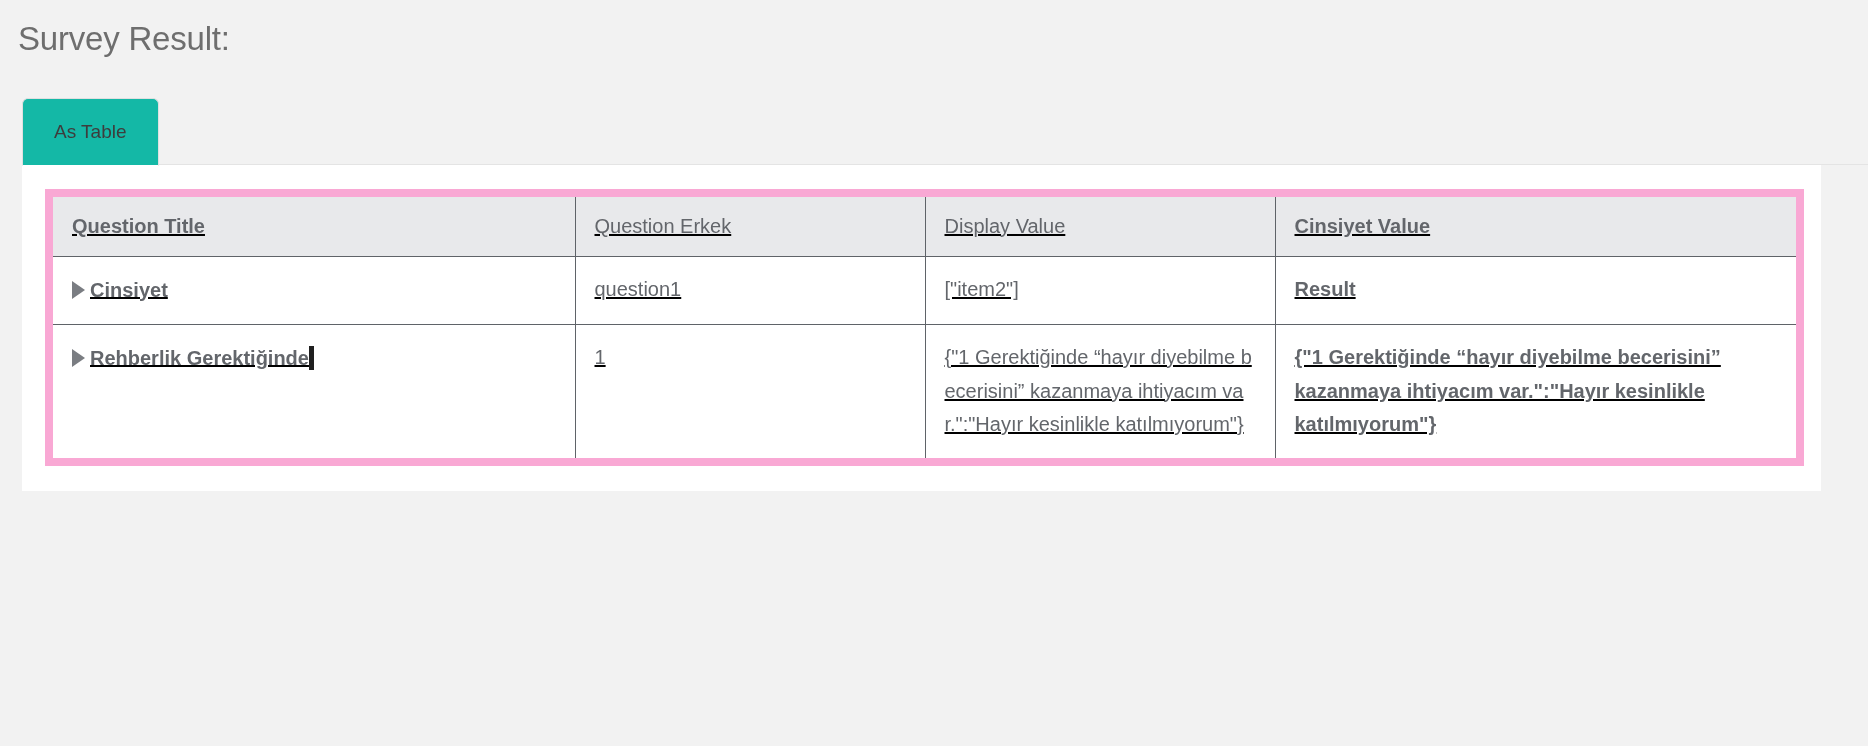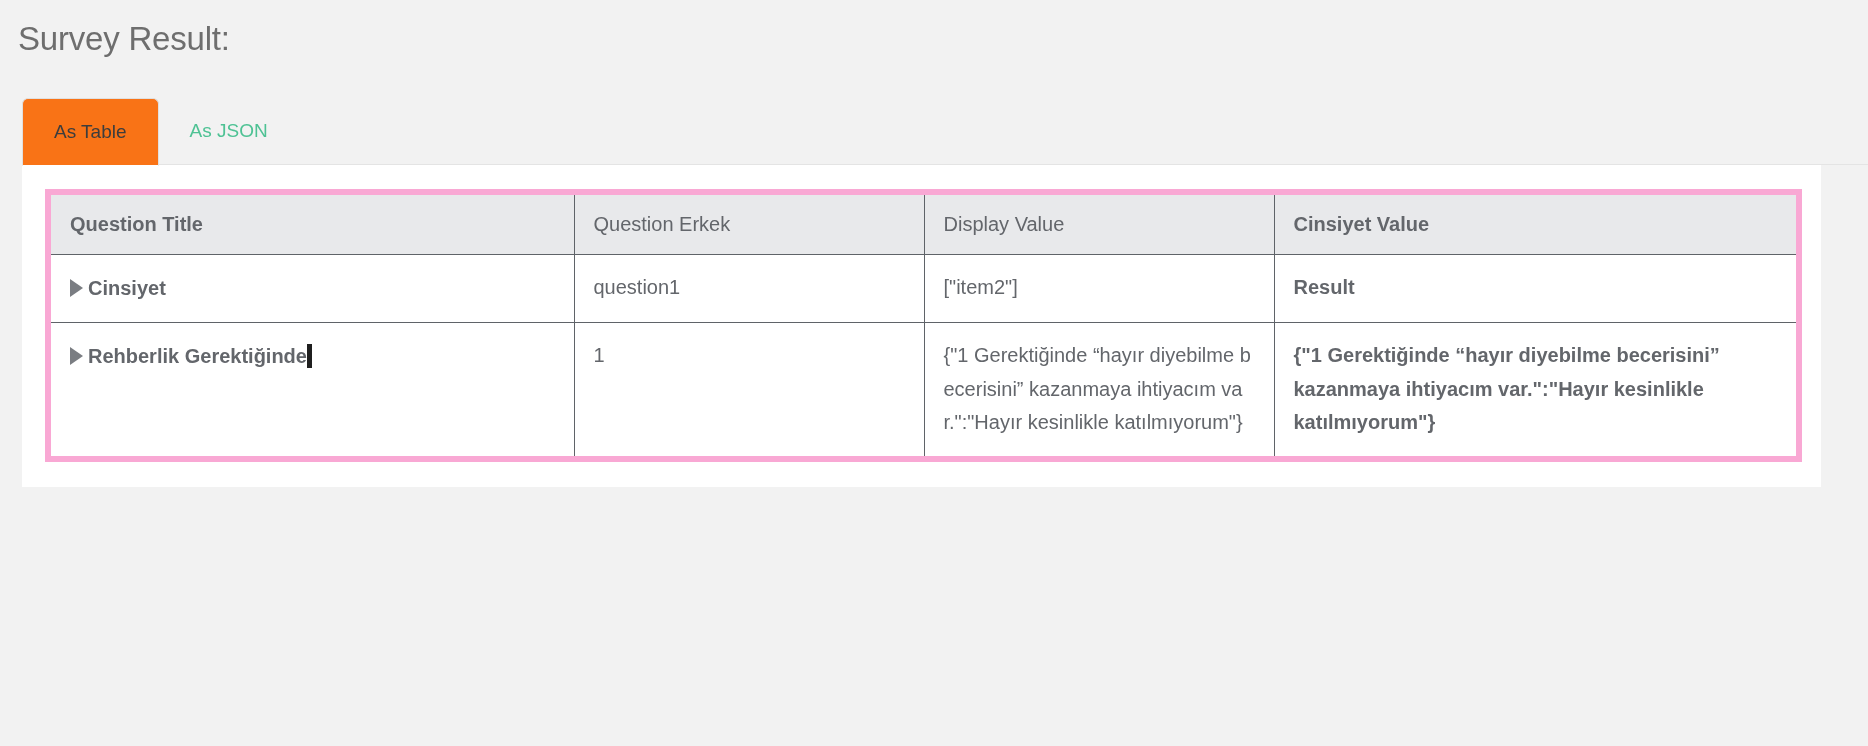--- a/index.html
+++ b/index.html
@@ -37,21 +37,21 @@
   .tab {
     display: flex;
     align-items: center;
     justify-content: center;
     font-size: 19px;
     box-sizing: border-box;
     cursor: pointer;
     user-select: none;
   }
   .tab-active {
-    background: #f97316;
+    background: #14b8a6;
     color: #3d3d3d;
     border: 1px solid #e0e0e0;
     border-bottom: 1px solid #ffffff;
     border-radius: 6px 6px 0 0;
     padding: 0 31px;
     position: relative;
     z-index: 3;
     margin-bottom: -1px;
   }
   .tab-inactive {
@@ -76,21 +76,22 @@
     box-sizing: border-box;
     position: relative;
     z-index: 1;
   }
 
   
   table.result-table {
     border-collapse: collapse;
     table-layout: fixed;
     width: 1751px;
-    border: 6px solid #f9a8d4;
+    border: 8px solid #f9a8d4;
+    text-decoration: underline;
   }
   table.result-table th,
   table.result-table td {
     border: 1px solid #5f6368;
     text-align: left;
     vertical-align: top;
     font-size: 20px;
     color: #63666b;
     padding: 16px 18px 16px 19px;
     line-height: 1.68;
@@ -144,23 +145,20 @@
 </style>
 </head>
 <body>
 
 <h1 class="page-title">Survey Result:</h1>
 
 <div class="tabs">
   <div class="tab tab-active">
     <span>As Table</span>
   </div>
-  <div class="tab tab-inactive">
-    <span>As JSON</span>
-  </div>
   <div class="tab-underline"></div>
 </div>
 
 <div class="card">
   <table class="result-table">
     <colgroup>
       <col class="col-title">
       <col class="col-name">
       <col class="col-answer">
       <col class="col-display">

